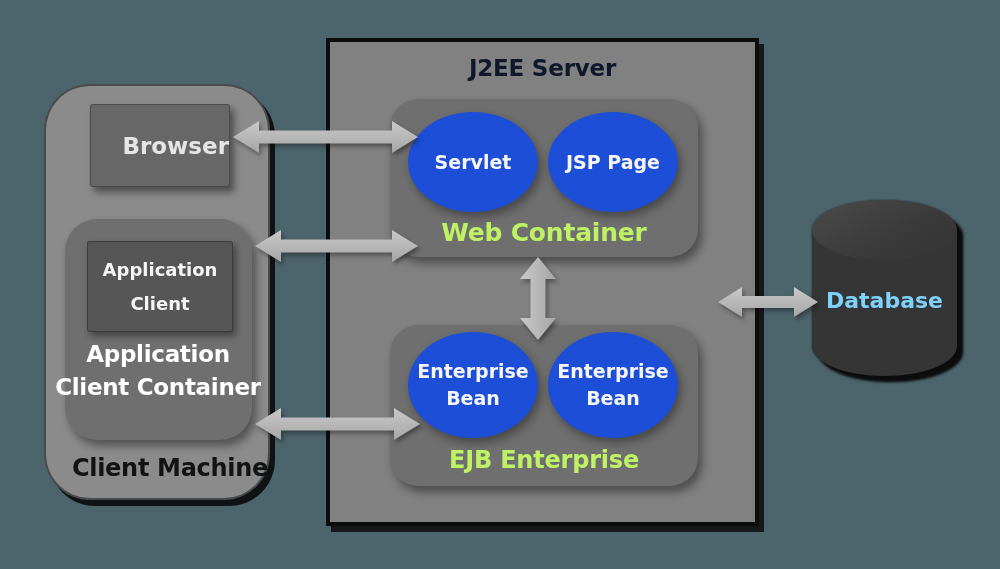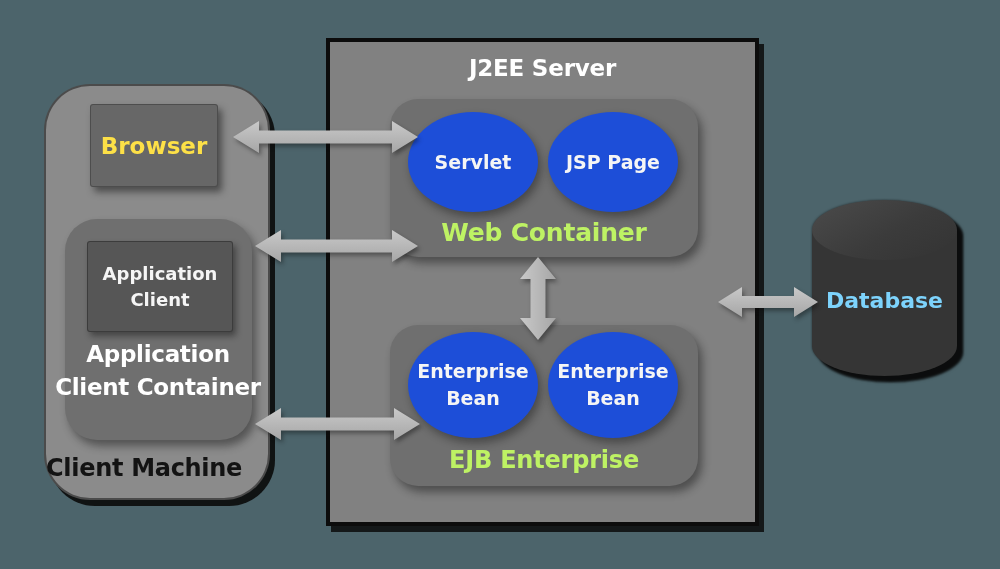--- a/index.html
+++ b/index.html
@@ -12,57 +12,57 @@
   .stage * { box-sizing:border-box; }
 
   
   .client-machine {
     position:absolute; left:44px; top:84px; width:226px; height:416px;
     background:#8b8b8b; border-radius:46px;
     border:2px solid rgba(12,12,12,0.5);
     box-shadow:5px 6px 0 rgba(10,10,10,0.9);
   }
   .browser-box {
-    position:absolute; left:44px; top:18px; width:128px; height:83px;
+    position:absolute; left:44px; top:18px; width:140px; height:83px;
     background:#676767; border:1px solid rgba(0,0,0,0.25); border-radius:3px;
     box-shadow:4px 5px 7px rgba(15,15,15,0.5);
-    display:flex; align-items:center; justify-content:center;
-    color:#fde047; font-size:23px;
+    display:flex; align-items:center; justify-content:flex-end;
+    color:#e5e5e5; font-size:23px;
   }
   .app-cc {
     position:absolute; left:19px; top:133px; width:187px; height:221px;
     background:#6f6f6f; border-radius:32px;
     box-shadow:4px 6px 9px rgba(15,15,15,0.45);
   }
   .app-client-box {
     position:absolute; left:22px; top:22px; width:146px; height:91px;
     background:#565656; border:1px solid rgba(0,0,0,0.3); border-radius:3px;
     box-shadow:3px 4px 6px rgba(15,15,15,0.45);
     display:flex; align-items:center; justify-content:center;
-    color:#f5f5f5; font-size:18px; line-height:26px; text-align:center;
+    color:#f5f5f5; font-size:18px; line-height:34px; text-align:center;
   }
   .app-cc-label {
     position:absolute; left:-12px; top:119px; width:210px;
     text-align:center; color:#ffffff; font-size:23px; line-height:33px;
     letter-spacing:-0.3px;
   }
   .cm-label {
     position:absolute; left:0; right:0; top:368px;
-    text-align:left; color:#131313; font-size:24px; letter-spacing:-0.3px;
+    text-align:right; color:#131313; font-size:24px; letter-spacing:-0.3px;
   }
 
   
   .server {
     position:absolute; left:326px; top:38px; width:433px; height:488px;
     background:#818181; border:4px solid #0c0c0c;
     box-shadow:5px 6px 0 rgba(10,10,10,0.85);
   }
   .server-title {
     position:absolute; left:0; right:0; top:13px;
-    text-align:center; color:#ffffff; font-size:23px; letter-spacing:-0.2px;
+    text-align:center; color:#0f172a; font-size:23px; letter-spacing:-0.2px;
   }
   .sub-container {
     position:absolute; background:#6f6f6f; border-radius:28px;
     box-shadow:4px 6px 9px rgba(15,15,15,0.45);
   }
   .web-container { left:60px; top:57px; width:308px; height:158px; }
   .ejb-container { left:60px; top:283px; width:308px; height:161px;text-decoration:underline; }
   .ellipse {
     position:absolute; background:#1d4ed8; border-radius:50%;
     box-shadow:3px 5px 8px rgba(15,15,15,0.4);

